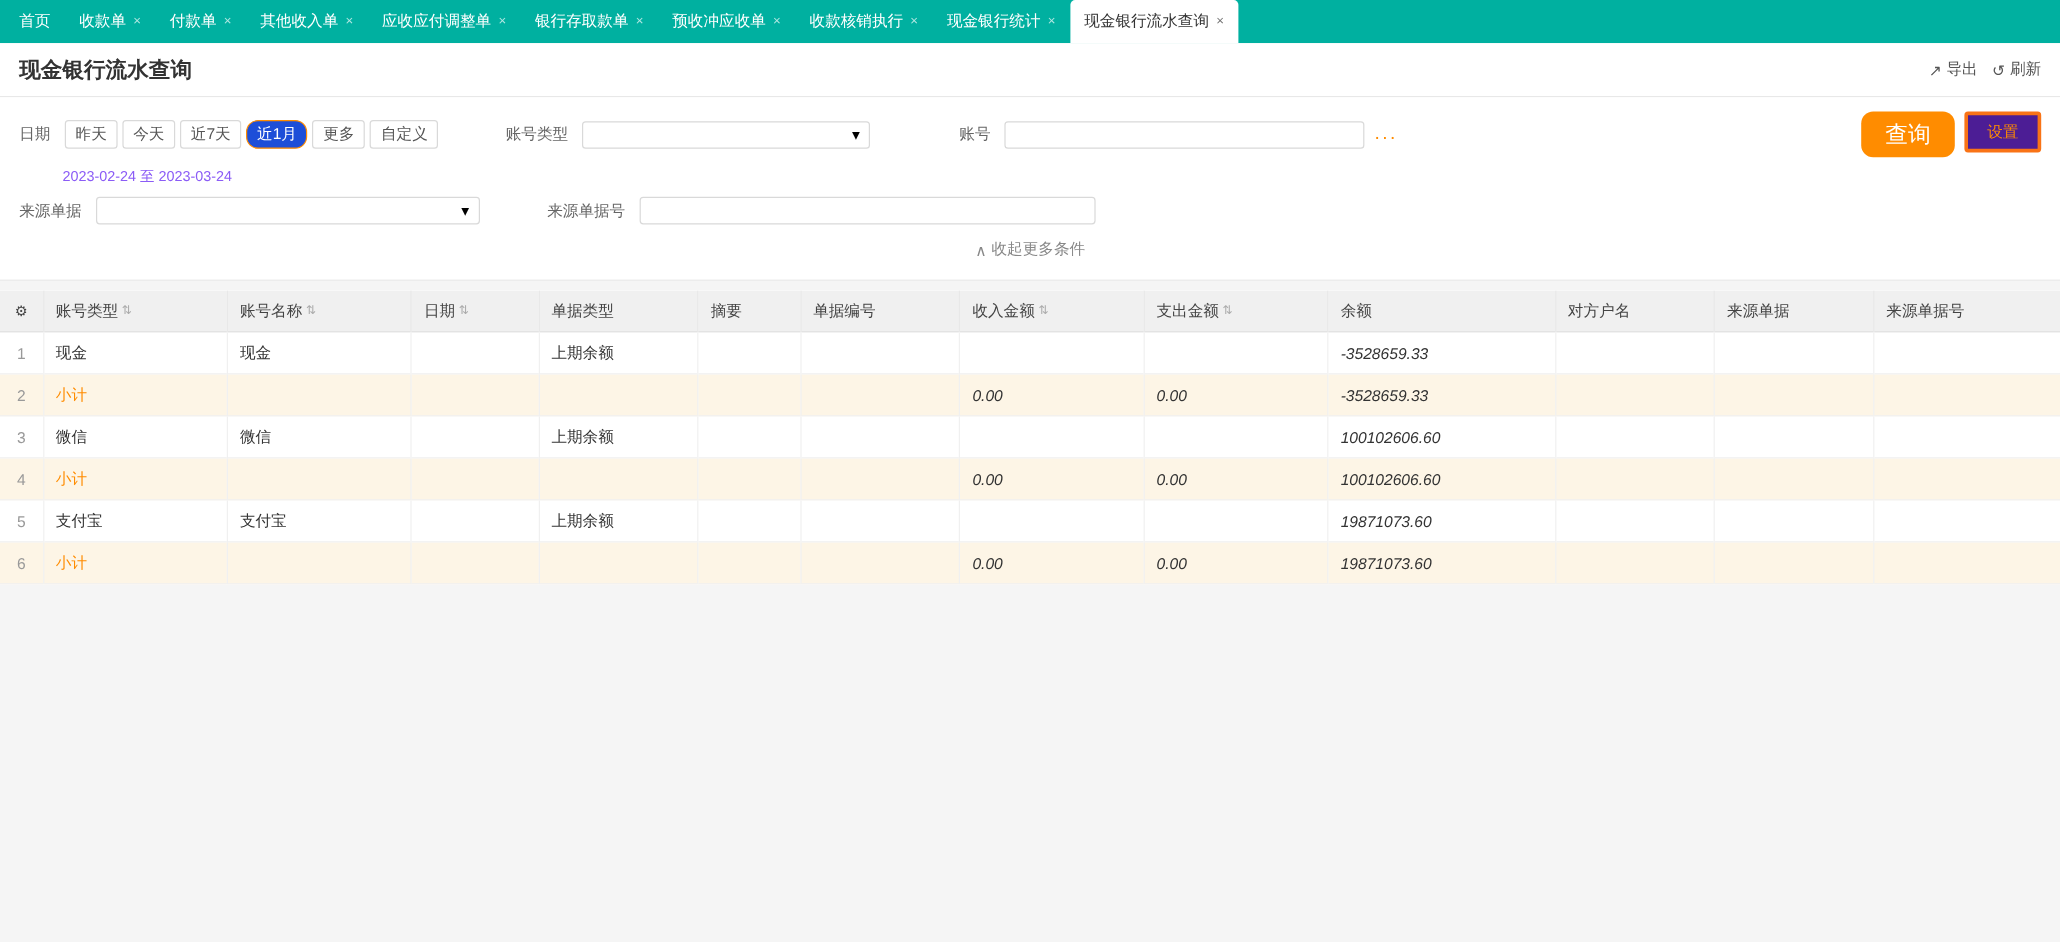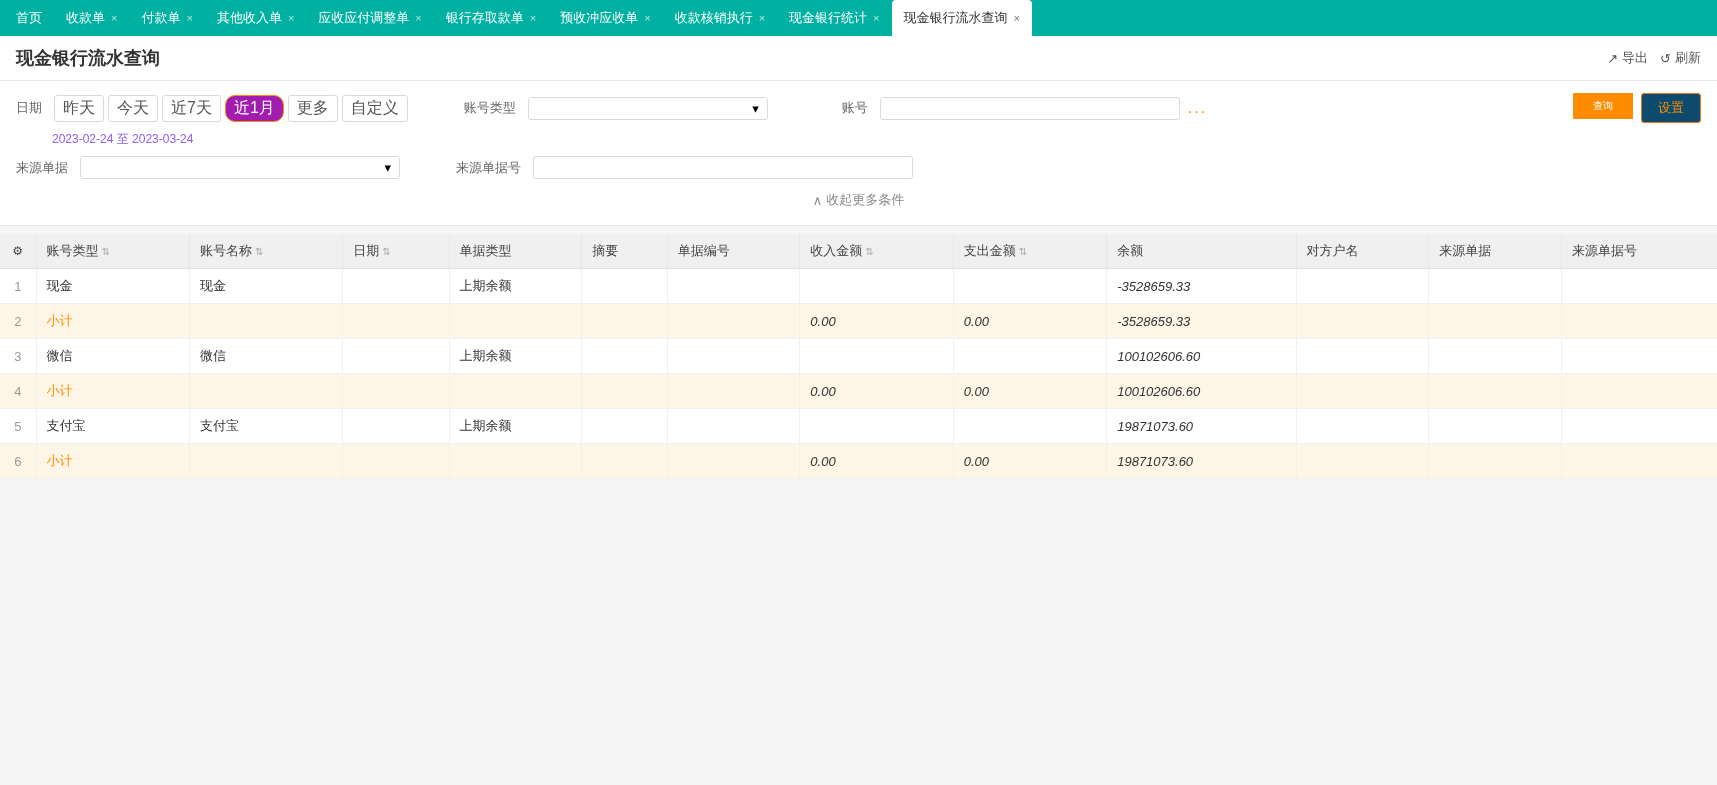--- a/index.html
+++ b/index.html
@@ -86,24 +86,24 @@
       align-items: center;
       gap: 4px;
     }
     .date-btn {
       padding: 2px 8px;
       border: 1px solid #d9d9d9;
       border-radius: 3px;
       cursor: pointer;
       background: #fff;
       color: #555;
-      font-size: 16px;
+      font-size: 13px;
     }
     .date-btn.active {
-      background: #a21caf;
+      background: #1d4ed8;
       border-color: #ff8c00;
       color: #fff;
       border-radius: 10px;
     }
     .date-range {
       color: #8b5cf6;
       font-size: 12px;
       margin-left: 4px;
     }
     .filter-select {
@@ -131,28 +131,28 @@
       border: none;
       outline: none;
       width: 100%;
       font-size: 13px;
     }
     .query-btn {
       background: #ff8c00;
       color: #fff;
       border: none;
       padding: 6px 20px;
-      border-radius: 0;
-      cursor: pointer;
-      font-size: 10px;
+      border-radius: 10px;
+      cursor: pointer;
+      font-size: 19px;
     }
     .settings-btn {
-      background: #0c4a6e;
+      background: #4c1d95;
       color: #ff8c00;
-      border: 1px solid #f97316;
+      border: 3px solid #f97316;
       padding: 5px 16px;
       border-radius: 3px;
       cursor: pointer;
       font-size: 13px;
     }
     .more-dots {
       color: #ff8c00;
       font-size: 16px;
       cursor: pointer;
       letter-spacing: 2px;

